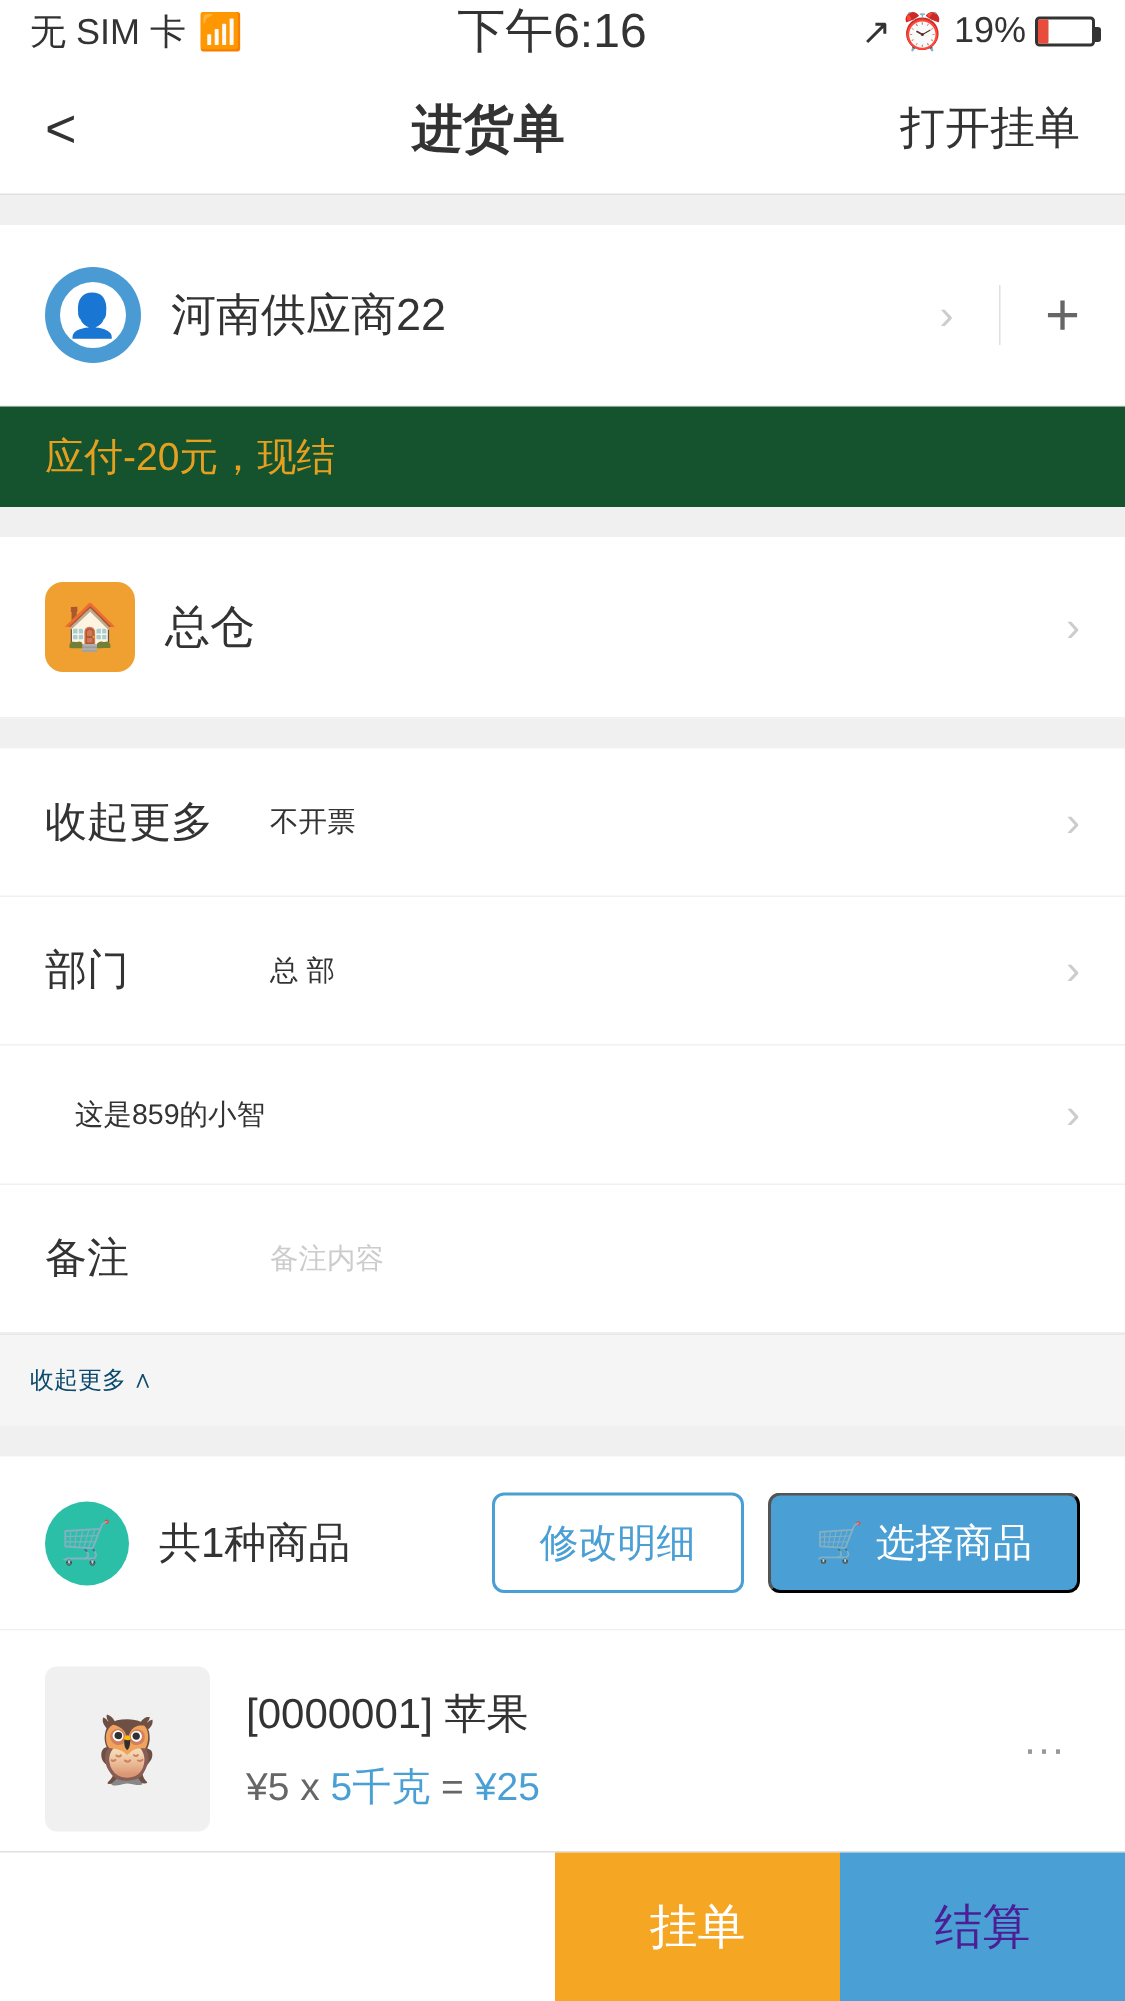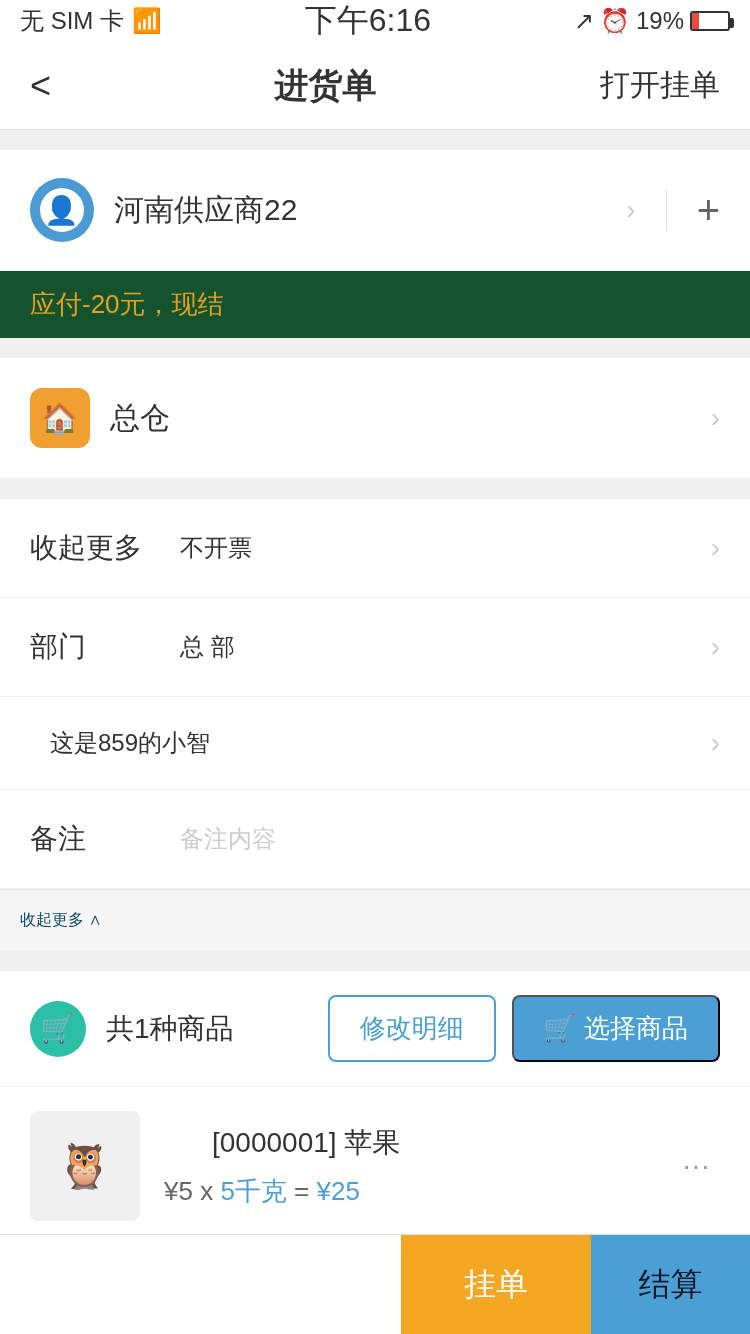--- a/index.html
+++ b/index.html
@@ -153,21 +153,21 @@
       min-height: 90px;
     }
     .form-key {
       font-size: 28px;
       color: #333;
       width: 130px;
       flex-shrink: 0;
     }
     .form-value {
       flex: 1;
-      font-size: 24px;
+      font-size: 19px;
       color: #333;
       padding-left: 20px;
     }
     .form-placeholder {
       color: #ccc;
     }
     .form-chevron { color: #ccc; font-size: 28px; }
 
     
     .collapse-bar {
@@ -226,21 +226,21 @@
     }
     .product-thumb {
       width: 110px; height: 110px; background: #f0f0f0; border-radius: 8px;
       display: flex; align-items: center; justify-content: center;
       margin-right: 24px; flex-shrink: 0;
     }
     .product-thumb-owl {
       font-size: 44px; color: #bbb;
     }
     .product-info { flex: 1; }
-    .product-name { font-size: 28px; color: #333; margin-bottom: 12px; margin-left: 48px; }
+    .product-name { font-size: 28px; color: #333; margin-bottom: 12px; }
     .product-price { font-size: 26px; color: #666; }
     .price-highlight { color: #4a9fd4; }
     .product-more {
       color: #999; font-size: 28px; cursor: pointer; padding: 10px;
     }
 
     
     .bottom-bar {
       position: fixed;
       bottom: 0;
@@ -265,23 +265,23 @@
       width: 190px;
       background: #f5a623;
       color: #fff;
       font-size: 32px;
       display: flex;
       align-items: center;
       justify-content: center;
       cursor: pointer;
     }
     .btn-checkout {
-      width: 159px;
+      width: 190px;
       background: #4a9fd4;
-      color: #0f172a;
+      color: #4c1d95;
       font-size: 32px;
       display: flex;
       align-items: center;
       justify-content: center;
       cursor: pointer;
     }
 
     .main-content {
       padding-bottom: 100px;
     }

